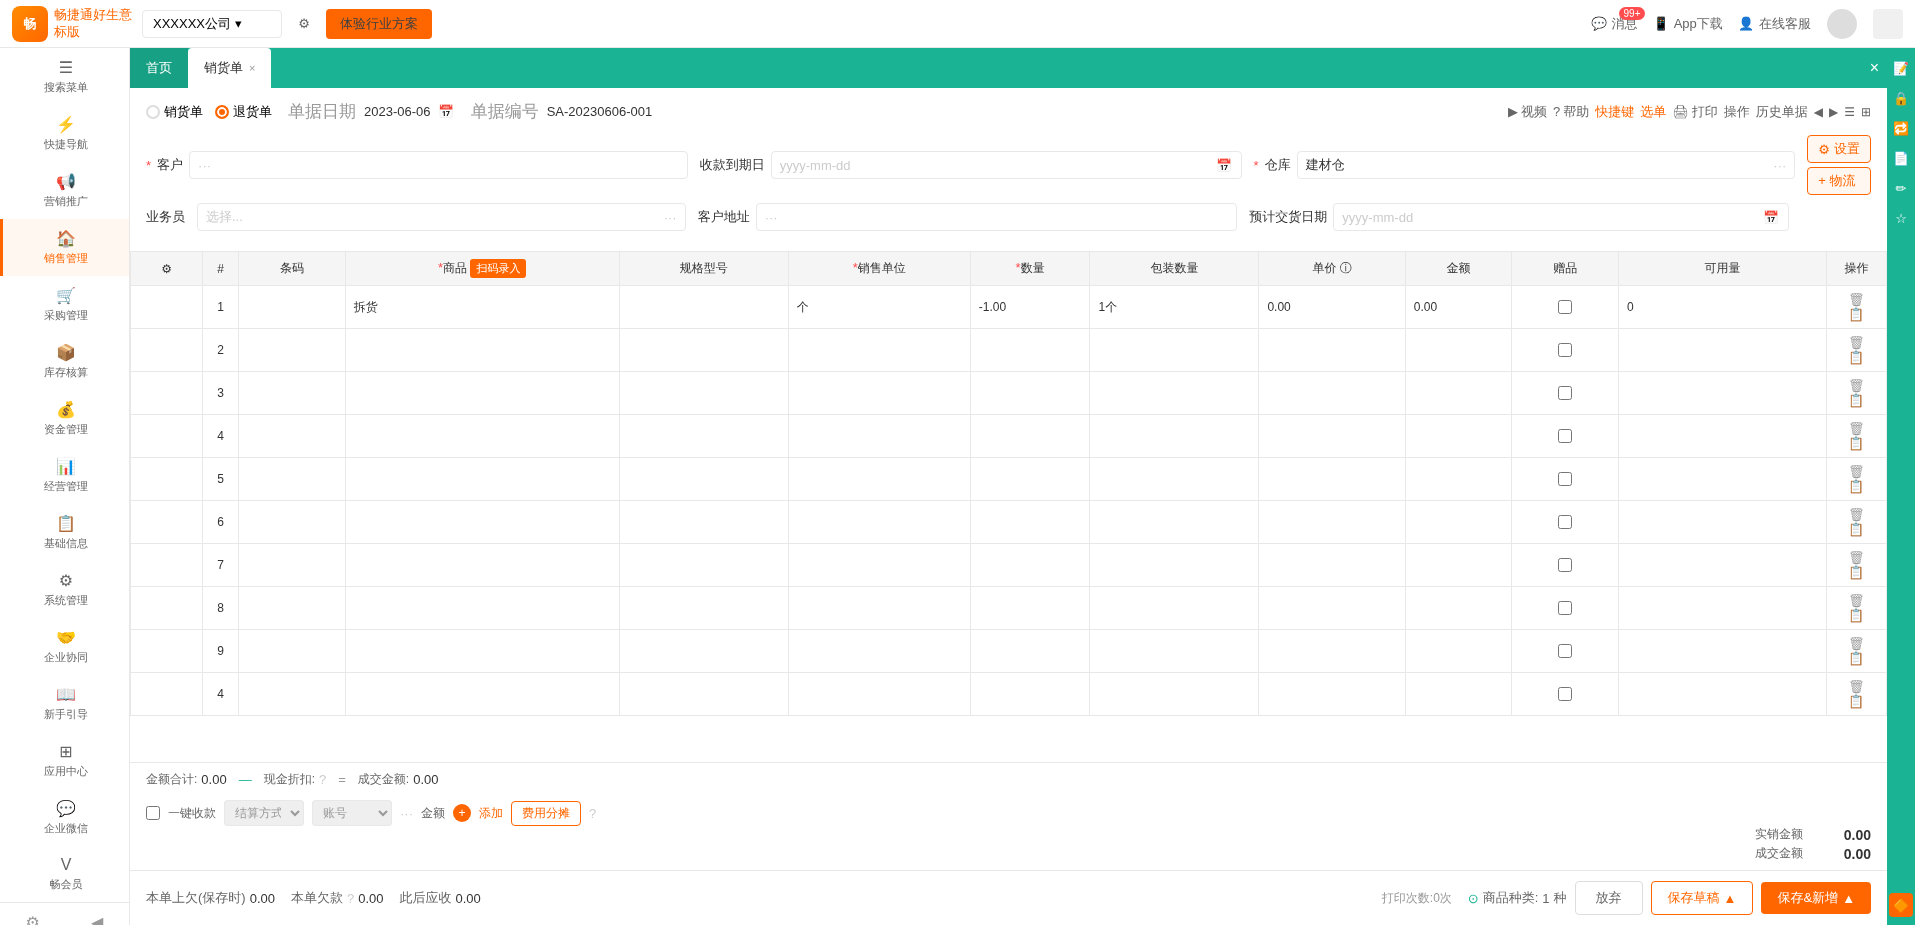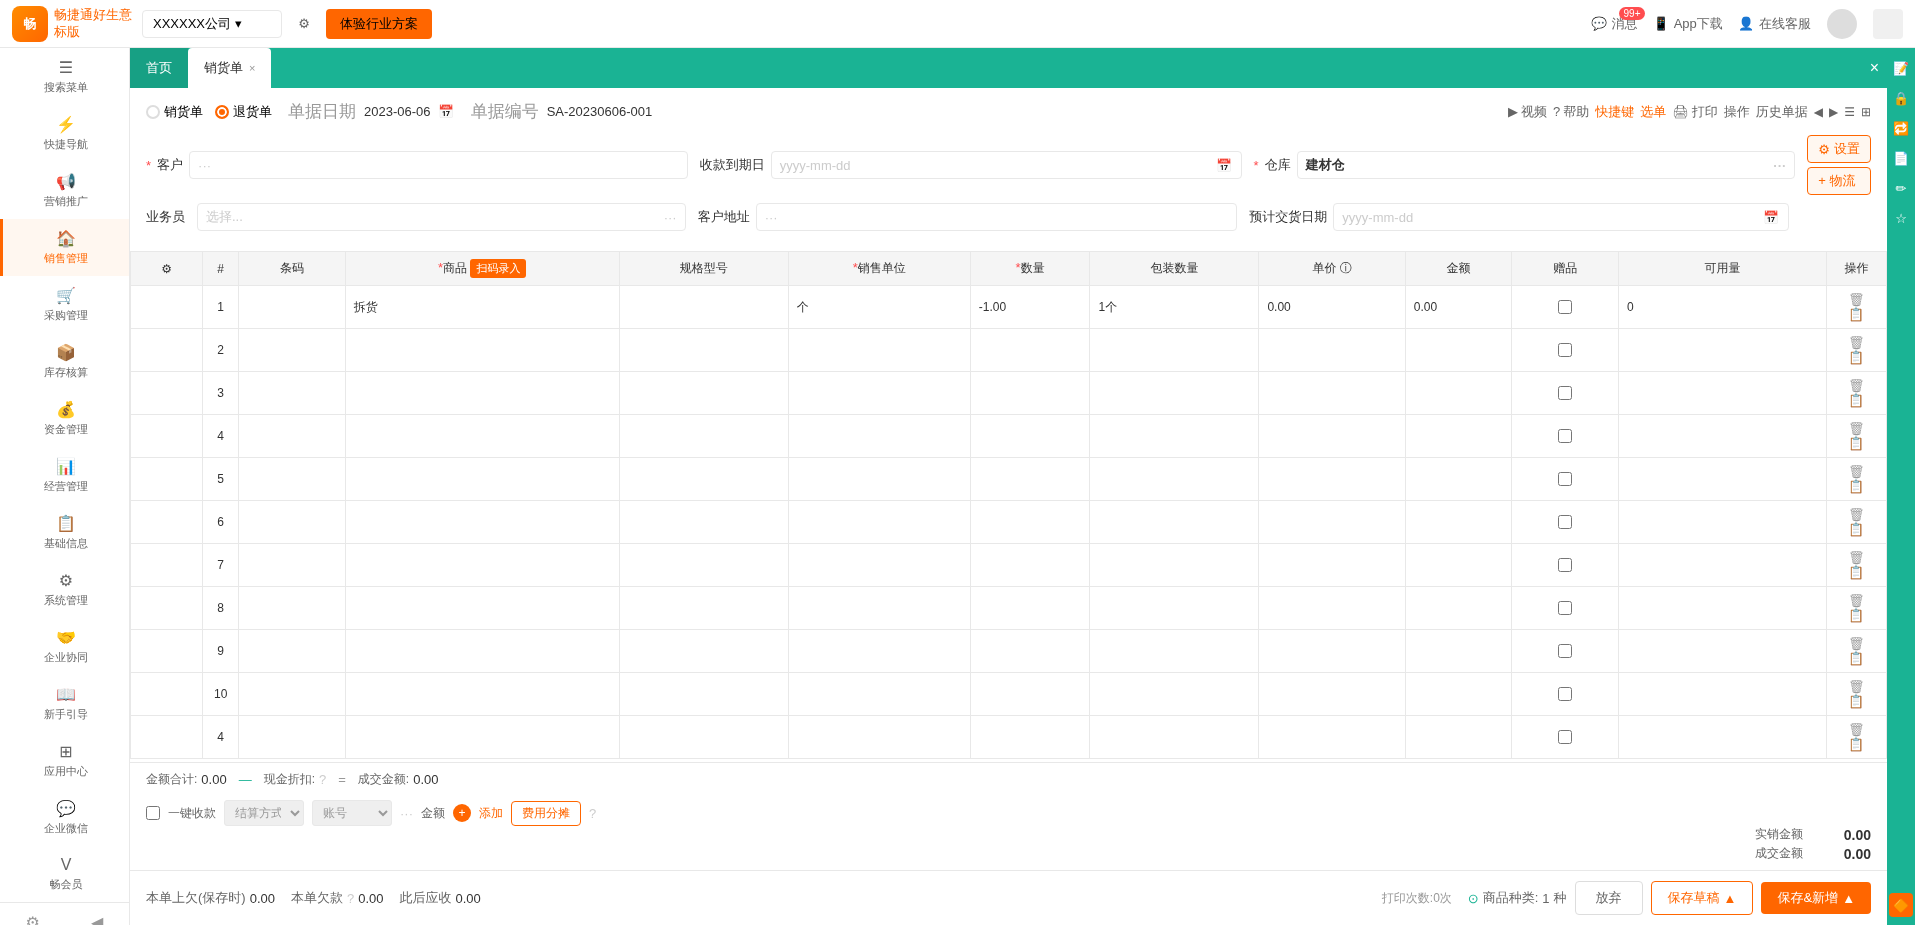--- a/index.html
+++ b/index.html
@@ -5,21 +5,21 @@
     * { box-sizing: border-box; margin: 0; padding: 0; font-family: 'Microsoft YaHei', Arial, sans-serif; font-size: 13px; }
     body { background: #f0f2f5; display: flex; flex-direction: column; height: 925px; overflow: hidden; }
 
     
     .top-bar { background: #fff; height: 48px; display: flex; align-items: center; padding: 0 12px; border-bottom: 1px solid #e8e8e8; flex-shrink: 0; }
     .brand { display: flex; align-items: center; gap: 6px; width: 130px; }
     .brand-logo { width: 36px; height: 36px; background: linear-gradient(135deg, #ff8c00, #ff6600); border-radius: 8px; display: flex; align-items: center; justify-content: center; color: #fff; font-size: 10px; font-weight: bold; }
     .brand-text { font-size: 11px; color: #ff6600; line-height: 1.3; }
     .company-selector { display: flex; align-items: center; gap: 4px; padding: 4px 10px; border: 1px solid #e8e8e8; border-radius: 4px; cursor: pointer; min-width: 140px; }
     .gear-btn { width: 28px; height: 28px; display: flex; align-items: center; justify-content: center; color: #666; cursor: pointer; margin: 0 8px; }
-    .trial-btn { background: #ff6600; color: #000000; border: none; border-radius: 4px; padding: 6px 14px; cursor: pointer; font-size: 13px; }
+    .trial-btn { background: #ff6600; color: #404040; border: none; border-radius: 4px; padding: 6px 14px; cursor: pointer; font-size: 13px; }
     .top-right { margin-left: auto; display: flex; align-items: center; gap: 16px; }
     .top-right-item { display: flex; align-items: center; gap: 4px; color: #666; cursor: pointer; position: relative; font-size: 12px; }
     .badge { background: #ff4d4f; color: #fff; border-radius: 10px; padding: 1px 5px; font-size: 10px; position: absolute; top: -8px; right: -8px; margin-left: 24px; }
     .avatar { width: 30px; height: 30px; background: #ddd; border-radius: 50%; }
 
     
     .main-layout { display: flex; flex: 1; overflow: hidden; }
 
     
     .sidebar { width: 130px; background: #fff; border-right: 1px solid #e8e8e8; display: flex; flex-direction: column; flex-shrink: 0; }
@@ -295,21 +295,21 @@
         <div style="flex:1; display:flex; align-items:center; gap:6px;">
           <span style="color:#333; white-space:nowrap;">收款到期日</span>
           <div class="form-input" style="flex:1;">
             <span style="color:#ccc;">yyyy-mm-dd</span>
             <span class="calendar-icon">📅</span>
           </div>
         </div>
         <div style="flex:1; display:flex; align-items:center; gap:6px;">
           <span style="color:#ff4d4f;">*</span>
           <span style="color:#333; white-space:nowrap;">仓库</span>
-          <div class="form-input" style="flex:1;font-weight:bold;">
+          <div class="form-input" style="flex:1;">
             <span style="color:#333;">建材仓</span>
             <span style="color:#ccc;">···</span>
           </div>
         </div>
         <div style="display:flex; flex-direction:column; gap:4px;">
           <button class="right-btn settings">
             <span>⚙</span>
             <span>设置</span>
           </button>
           <button class="right-btn logistics">
@@ -556,42 +556,20 @@
                 </div>
               </td>
     <td></td>
     <td class="col-ops">
       <span class="op-icon">🗑</span>
       <span class="op-icon">📋</span>
     </td>
   </tr>
             <tr>
     <td></td>
-    <td class="col-num">10</td>
-    <td style="cursor:pointer;"></td>
-    <td style="cursor:pointer;"></td>
-    <td style="cursor:pointer;"></td>
-    <td style="cursor:pointer;"></td>
-    <td class="" style="cursor:pointer;"></td>
-    <td style="cursor:pointer;"></td>
-    <td style="cursor:pointer;"></td>
-    <td style="cursor:pointer;"></td>
-    <td>
-                <div class="checkbox-cell">
-                  <input type="checkbox" class="row-checkbox" style="">
-                </div>
-              </td>
-    <td></td>
-    <td class="col-ops">
-      <span class="op-icon">🗑</span>
-      <span class="op-icon">📋</span>
-    </td>
-  </tr>
-            <tr>
-    <td></td>
     <td class="col-num">4</td>
     <td style="cursor:pointer;"></td>
     <td style="cursor:pointer;"></td>
     <td style="cursor:pointer;"></td>
     <td style="cursor:pointer;"></td>
     <td class="" style="cursor:pointer;"></td>
     <td style="cursor:pointer;"></td>
     <td style="cursor:pointer;"></td>
     <td style="cursor:pointer;"></td>
     <td>

